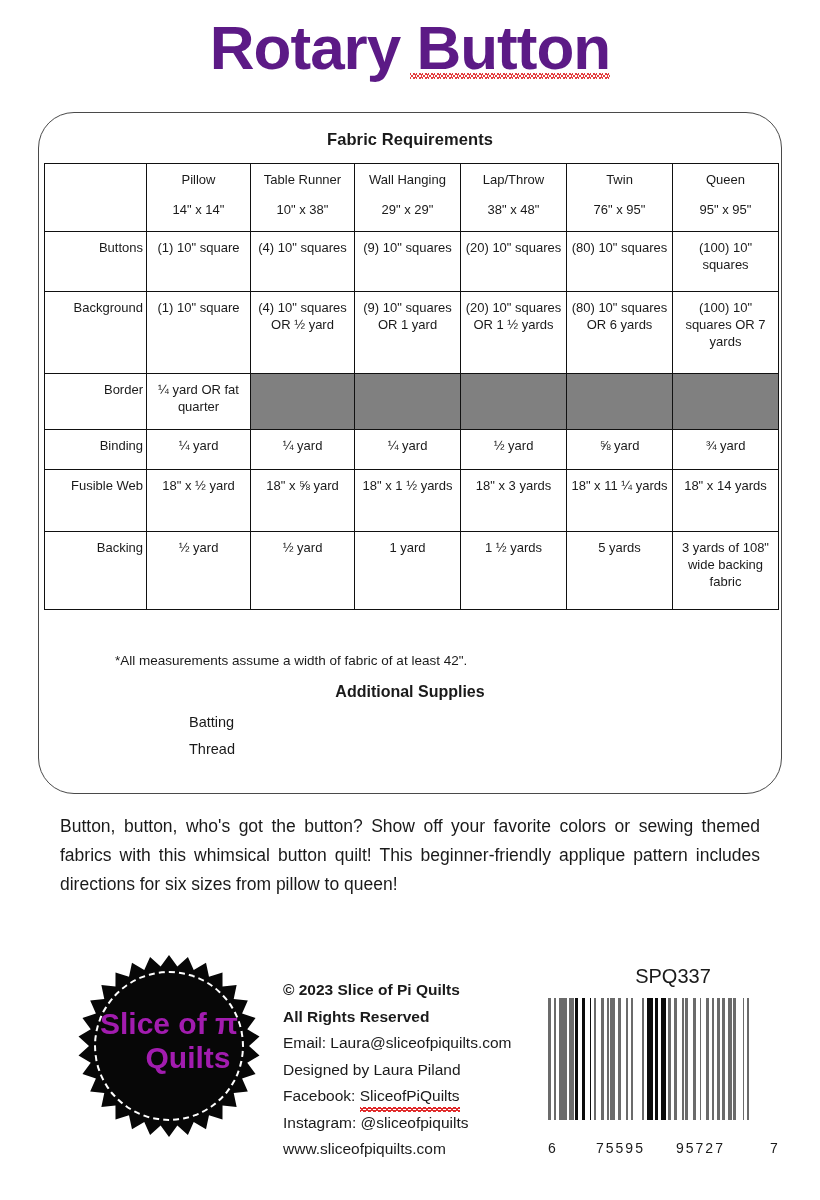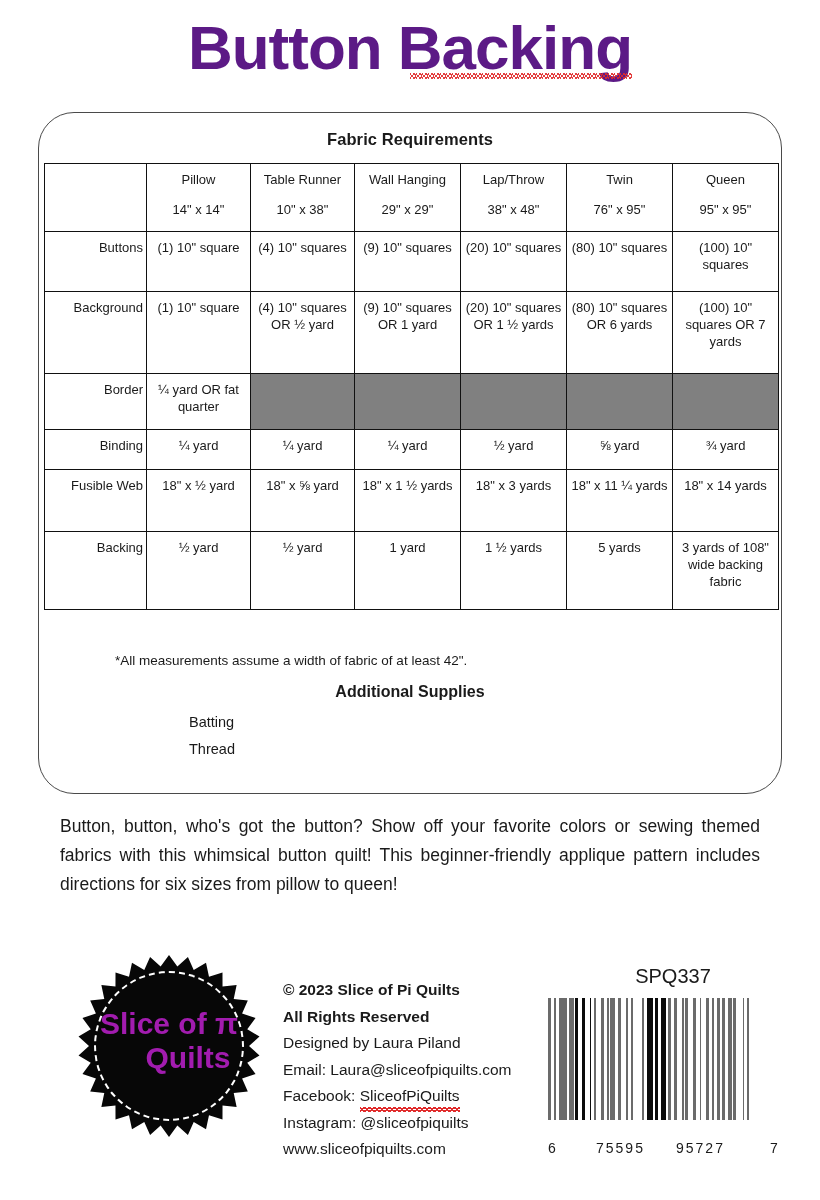--- a/index.html
+++ b/index.html
@@ -220,21 +220,21 @@
   .d-l{ left:0px; }
   .d-m1{ left:48px; letter-spacing:2px;}
   .d-m2{ left:128px; letter-spacing:2px;}
   .d-r{ left:222px; }
 </style>
 </head>
 <body>
 
 <div class="title-wrap">
   <div class="title">
-    <span>Button Backing</span>
+    <span>Rotary Button</span>
     <span class="squiggle"></span>
   </div>
 </div>
 
 <div class="panel">
 
   <div class="panel-title">Fabric Requirements</div>
 
   <table class="fabric">
     <colgroup>
@@ -358,22 +358,22 @@
     <div class="logo-dash"></div>
     <div class="logo-text">
       <span>Slice of π</span>
       <span class="l2">Quilts</span>
     </div>
   </div>
 
   <div class="contact">
     <div class="b">© 2023 Slice of Pi Quilts</div>
     <div class="b">All Rights Reserved</div>
+    <div>Email: Laura@sliceofpiquilts.com</div>
     <div>Designed by Laura Piland</div>
-    <div>Email: Laura@sliceofpiquilts.com</div>
     <div><span>Facebook: </span><span class="sq-word">SliceofPiQuilts</span></div>
     <div>Instagram: @sliceofpiquilts</div>
     <div>www.sliceofpiquilts.com</div>
   </div>
 
   <div class="barcode-area">
     <div class="spq">SPQ337</div>
     <div class="barcode">
       <div class="bars" id="bars">
           <i style="width:3.20px;background:#6b6b6b"></i>

